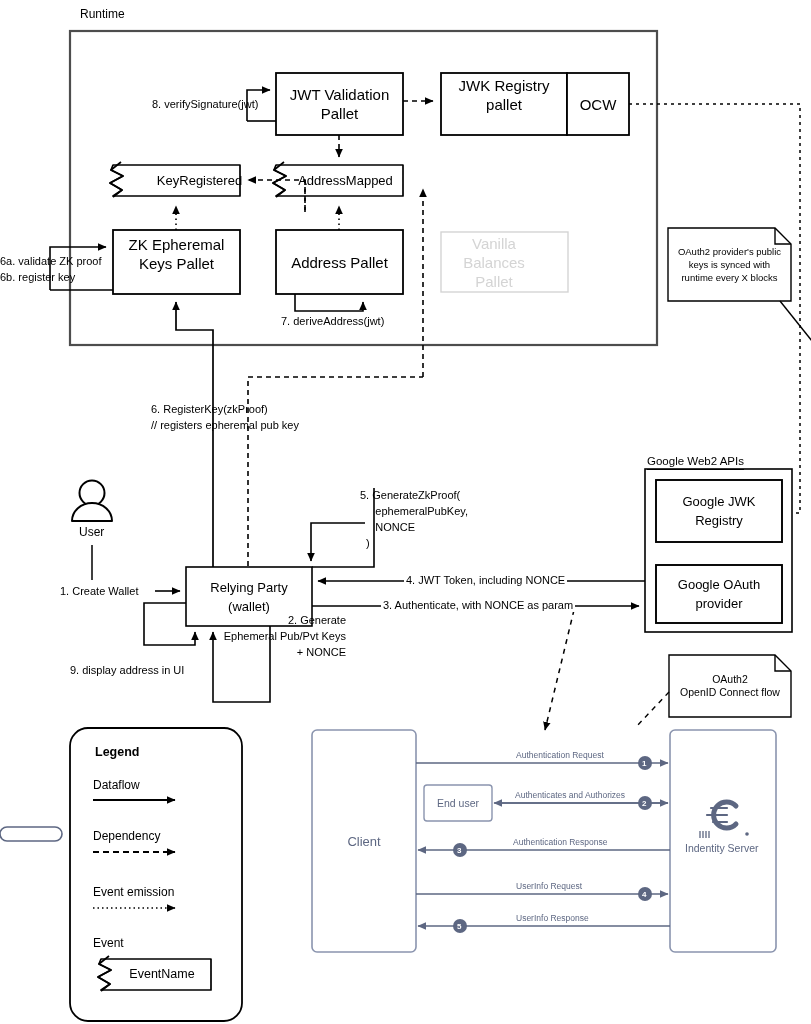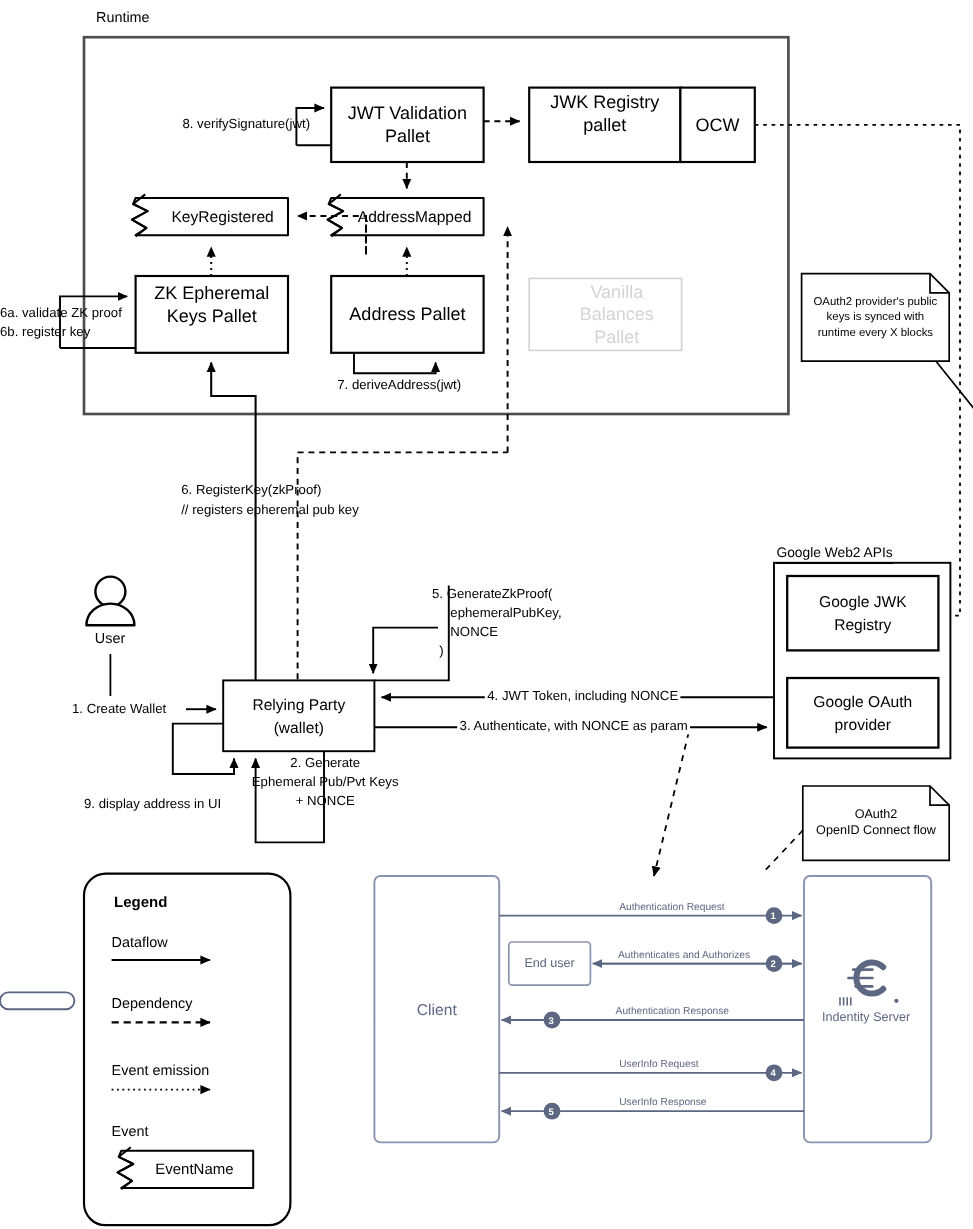--- a/index.html
+++ b/index.html
@@ -158,39 +158,39 @@
   <div class="lbl" style="left:80px;top:8px;font-size:12px;">Runtime</div>
 
   <div class="boxtext" style="left:276px;top:73px;width:127px;height:62px;white-space:pre-line;">JWT Validation
 Pallet</div>
   <div class="boxtext" style="left:441px;top:73px;width:126px;height:44px;white-space:pre-line;">JWK Registry
 pallet</div>
   <div class="boxtext" style="left:567px;top:73px;width:62px;height:62px;">OCW</div>
   <div class="boxtext" style="left:113px;top:230px;width:127px;height:48px;white-space:pre-line;">ZK Epheremal
 Keys Pallet</div>
   <div class="boxtext" style="left:276px;top:230px;width:127px;height:64px;">Address Pallet</div>
-  <div class="boxtext faded" style="left:441px;top:232px;width:106px;height:60px;white-space:pre-line;padding-left:20px;">Vanilla Balances
+  <div class="boxtext faded" style="left:441px;top:232px;width:106px;height:60px;white-space:pre-line;">Vanilla Balances
 Pallet</div>
 
-  <div class="boxtext" style="left:128px;top:165px;width:115px;height:31px;font-size:13px;">KeyRegistered</div>
+  <div class="boxtext" style="left:142px;top:165px;width:115px;height:31px;font-size:13px;">KeyRegistered</div>
   <div class="boxtext" style="left:288px;top:165px;width:115px;height:31px;font-size:13px;">AddressMapped</div>
 
   <div class="lbl" style="left:152px;top:98px;">8. verifySignature(jwt)</div>
   <div class="lbl" style="left:0px;top:255px;">6a. validate ZK proof</div>
   <div class="lbl" style="left:0px;top:271px;">6b. register key</div>
   <div class="lbl" style="left:281px;top:315px;">7. deriveAddress(jwt)</div>
   <div class="lbl" style="left:151px;top:401px;line-height:16px;">6. RegisterKey(zkProof)
 // registers epheremal pub key</div>
   <div class="lbl" style="left:360px;top:487px;line-height:16px;">5. GenerateZkProof(
      ephemeralPubKey,
      NONCE
   )</div>
   <div class="lbl" style="left:60px;top:585px;">1. Create Wallet</div>
   <div class="lbl" style="left:70px;top:664px;">9. display address in UI</div>
-  <div class="lbl" style="left:196px;top:628px;line-height:16px;text-align:center;width:150px;">2. Generate
+  <div class="lbl" style="left:196px;top:612px;line-height:16px;text-align:right;width:150px;">2. Generate
 Ephemeral Pub/Pvt Keys
 + NONCE</div>
   <div class="lbl" style="left:381px;top:599px;background:#fff;padding:0 2px;">3. Authenticate, with NONCE as param</div>
   <div class="lbl" style="left:404px;top:574px;background:#fff;padding:0 2px;">4. JWT Token, including NONCE</div>
 
   <div class="lbl" style="left:79px;top:526px;font-size:12px;">User</div>
 
   <div class="boxtext" style="left:186px;top:567px;width:126px;height:59px;white-space:pre-line;font-size:13px;">Relying Party
 (wallet)</div>
 

